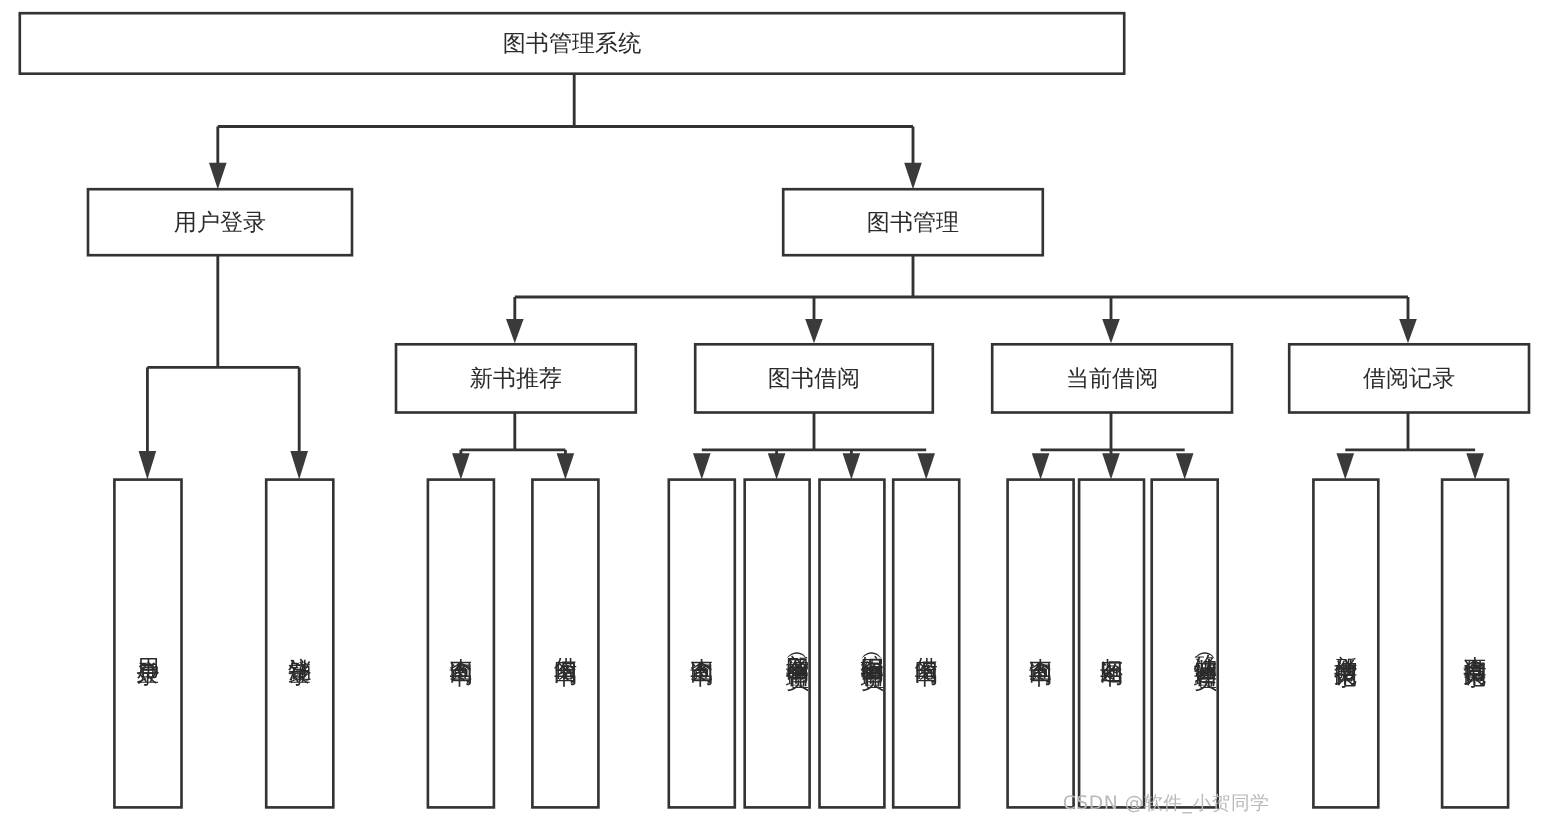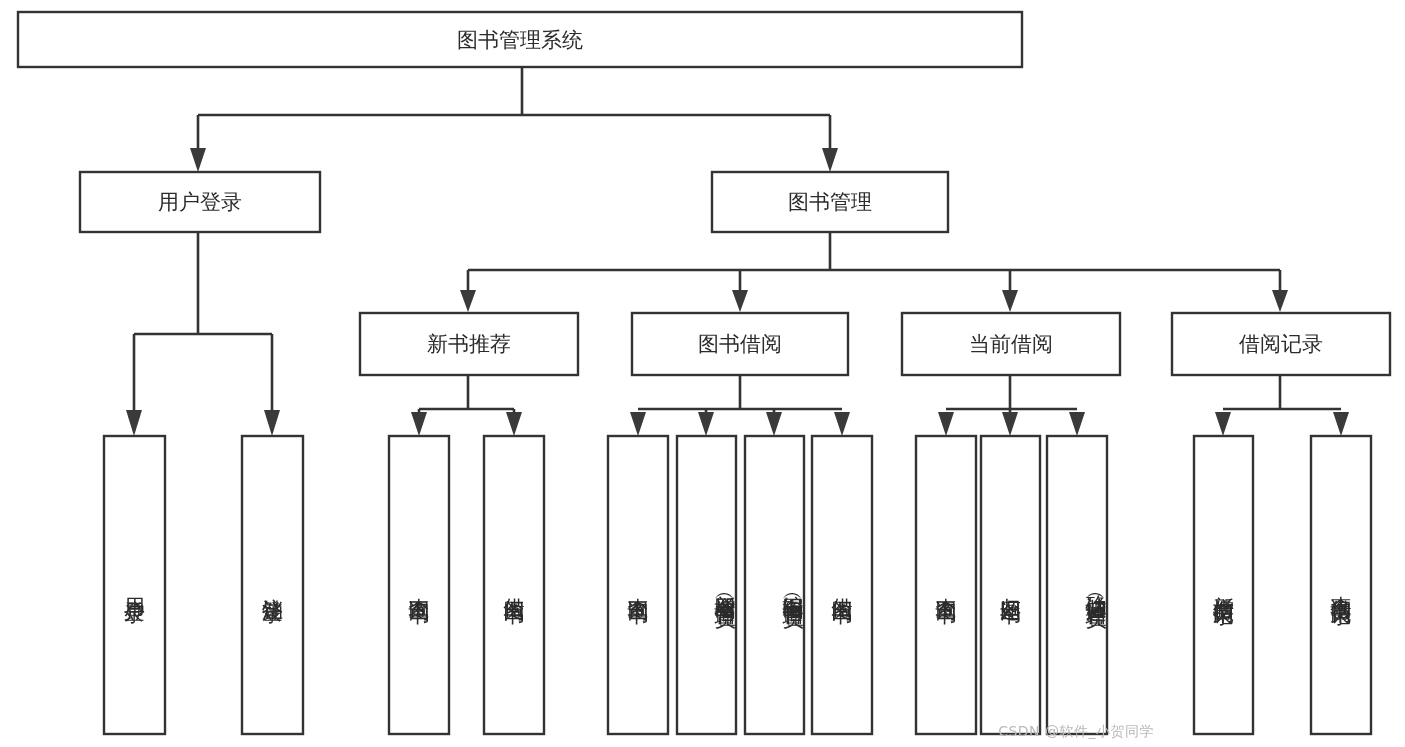--- a/index.html
+++ b/index.html
@@ -62,21 +62,21 @@
     justify-content: center;
     text-align: center;
     white-space: nowrap;
     pointer-events: none;
   }
   #watermark {
     position: absolute;
     right: 8px;
     bottom: 6px;
     font-family: "DejaVu Sans", "Liberation Sans", sans-serif;
-    font-size: 14px;
+    font-size: 17px;
     color: #b9b9b9;
     letter-spacing: 0.5px;
     user-select: none;
   }
 </style>
 </head>
 <body>
 
 <div id="diagram-root">
 

